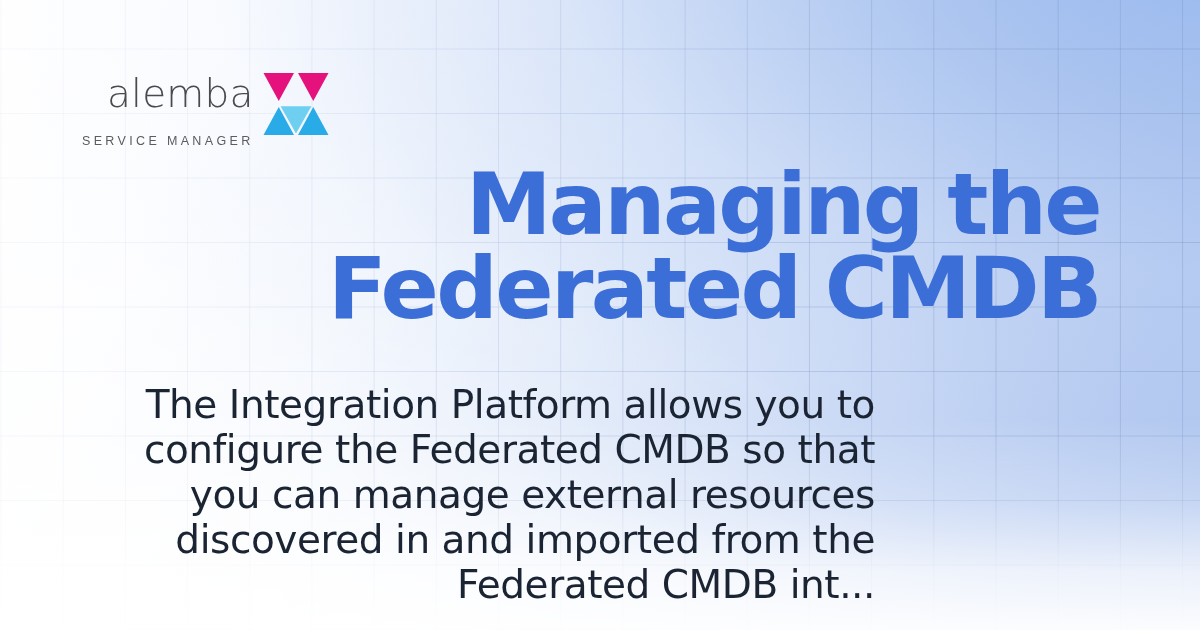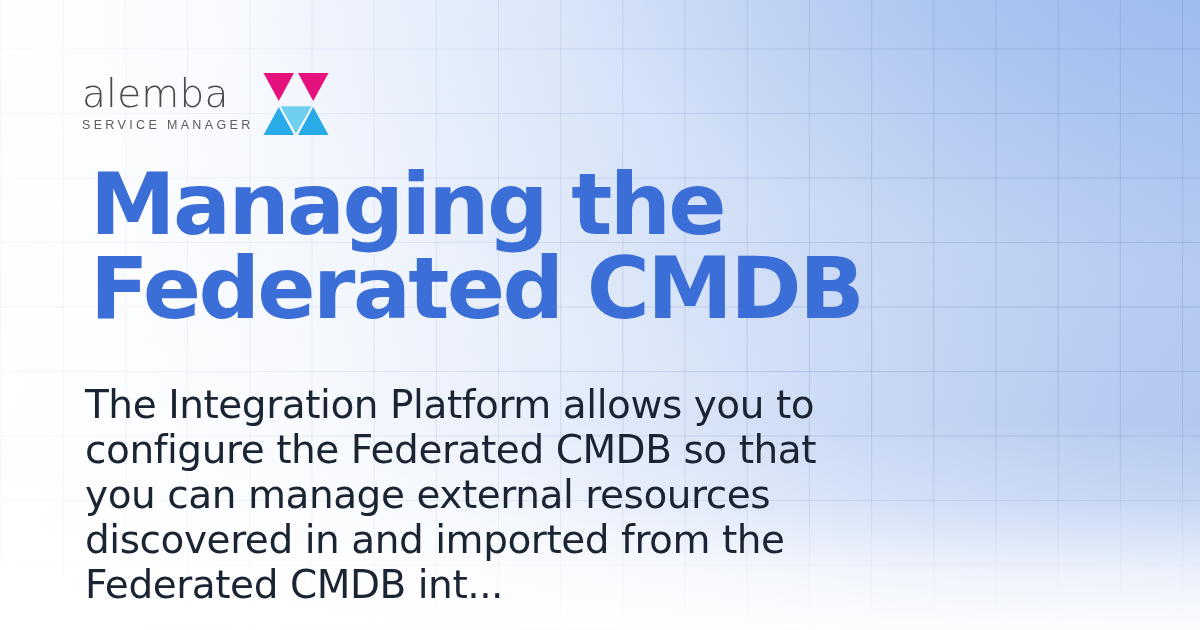--- a/index.html
+++ b/index.html
@@ -13,20 +13,21 @@
     font-family: "Liberation Sans", sans-serif;
     background: #ffffff;
   }
 
   #banner {
     position: relative;
     width: 1200px;
     height: 630px;
     overflow: hidden;
     background: #ffffff;
+    text-align: right;
   }
 
   
   .bg-base {
     position: absolute;
     inset: 0;
     background:
       linear-gradient(112deg,
         #ffffff 0%,
         #fcfdff 16%,
@@ -122,41 +123,41 @@
     font-family: "DejaVu Sans", sans-serif;
     font-size: 39px;
     font-weight: 300;
     letter-spacing: 0.2px;
     color: #4a4a4c;
     line-height: 40px;
     white-space: nowrap;
   }
   .logo-tagline {
     display: block;
-    margin-top: 4px;
+    margin-top: 20px;
     font-family: "Liberation Sans", sans-serif;
     font-size: 12.5px;
     font-weight: 400;
     letter-spacing: 3.35px;
     color: #5c5c5e;
     line-height: 14px;
     white-space: nowrap;
   }
   .logo-mark {
     width: 68px;
     height: 68px;
     margin-left: 8px;
     margin-top: -1px;
     flex: none;
   }
 
   
   .headline {
     position: absolute;
-    left: 8px;
+    left: 18px;
     top: 162px;
     width: 1000px;
     margin: 0;
     font-family: "DejaVu Sans", sans-serif;
     font-size: 86px;
     font-weight: bold;
     line-height: 0.98;
     letter-spacing: -2.6px;
     color: #3c6ed7;
     word-spacing: -2px;

